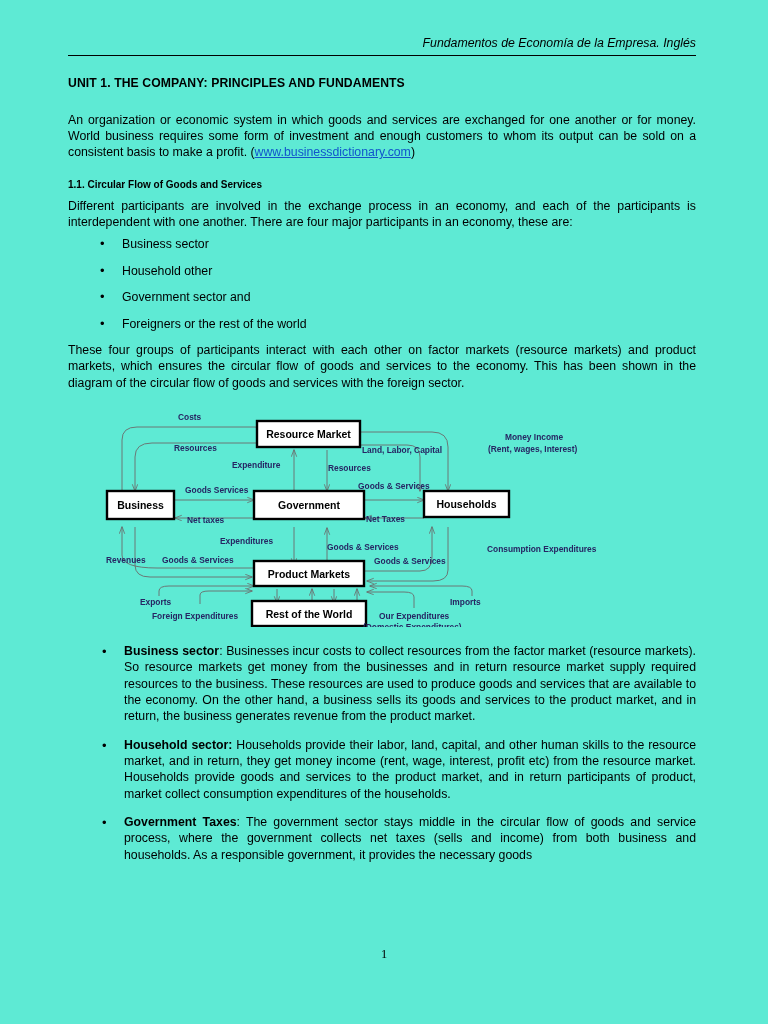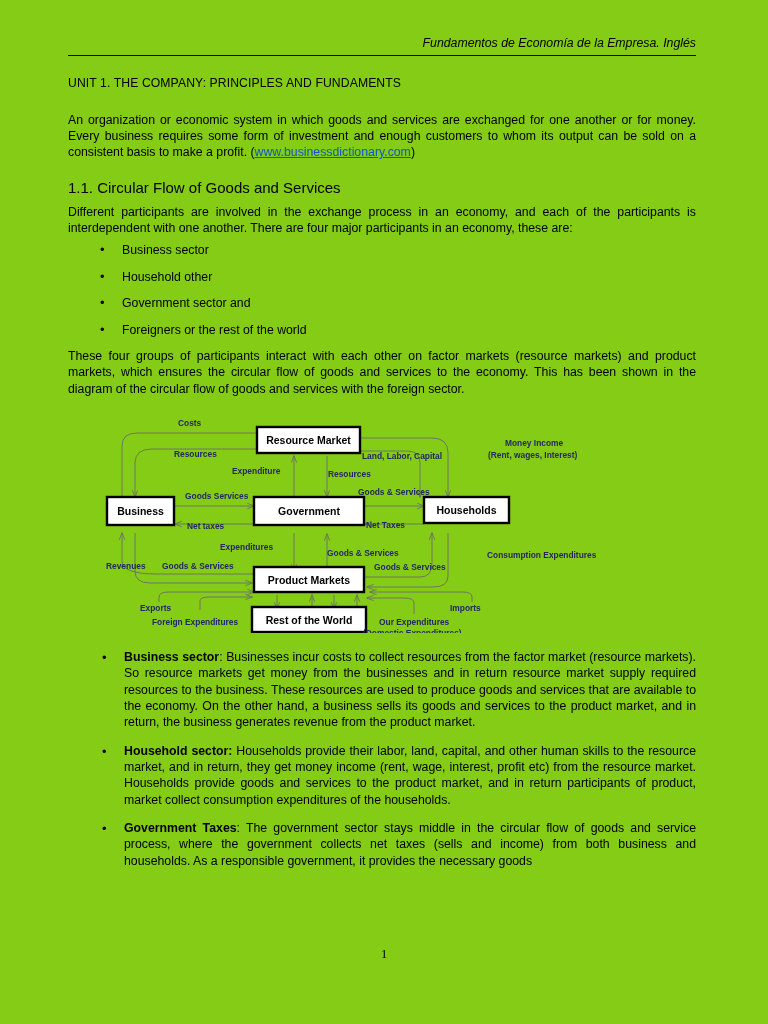--- a/index.html
+++ b/index.html
@@ -9,21 +9,21 @@
     background: #ffffff;
   }
   body {
     font-family: "Liberation Sans", sans-serif;
     color: #000000;
   }
   .page {
     position: relative;
     width: 768px;
     height: 1024px;
-    background: #84cc16;
+    background: #5eead4;
     overflow: hidden;
     box-sizing: border-box;
   }
   .content {
     position: absolute;
     left: 68px;
     top: 0;
     width: 628px;
   }
 
@@ -39,32 +39,32 @@
   }
   .header-rule {
     border-bottom: 1.4px solid #000;
     width: 100%;
     margin-bottom: 20px;
   }
 
   
   h1.unit-title {
     font-size: 12.2px;
-    font-weight: normal;
+    font-weight: bold;
     margin: 0 0 22px 0;
     letter-spacing: 0.1px;
   }
   h2.section-title {
     font-size: 12.2px;
     font-weight: bold;
     margin: 0 0 8px 0;
   }
   h3.subsection-title {
-    font-size: 15px;
-    font-weight: normal;
+    font-size: 10px;
+    font-weight: bold;
     margin: 0 0 8px 0;
   }
   .spacer-lg { height: 18px; }
 
   p.body {
     font-size: 12.3px;
     line-height: 1.33;
     margin: 0;
     text-align: justify;
   }
@@ -151,21 +151,21 @@
 <div class="page">
   <div class="content">
 
     <div class="header">
       <span>Fundamentos de Economía de la Empresa. Inglés</span>
     </div>
     <div class="header-rule"></div>
 
     <h1 class="unit-title">UNIT 1. THE COMPANY: PRINCIPLES AND FUNDAMENTS</h1>
 
-    <p class="body"><span>An organization or economic system in which goods and services are exchanged for one another or for money. Every business requires some form of investment and enough customers to whom its output can be sold on a consistent basis to make a profit.  (</span><a class="link" href="#">www.businessdictionary.com</a><span>)</span></p>
+    <p class="body"><span>An organization or economic system in which goods and services are exchanged for one another or for money. World business requires some form of investment and enough customers to whom its output can be sold on a consistent basis to make a profit.  (</span><a class="link" href="#">www.businessdictionary.com</a><span>)</span></p>
 
     <div class="spacer-lg"></div>
 
     <h3 class="subsection-title">1.1. Circular Flow of Goods and Services</h3>
     <p class="body">Different participants are involved in the exchange process in an economy, and each of the participants is interdependent with one another. There are four major participants in an economy, these are:</p>
 
     <ul class="simple">
       <li>
         <span class="bullet">•</span>
         <span>Business sector</span>

